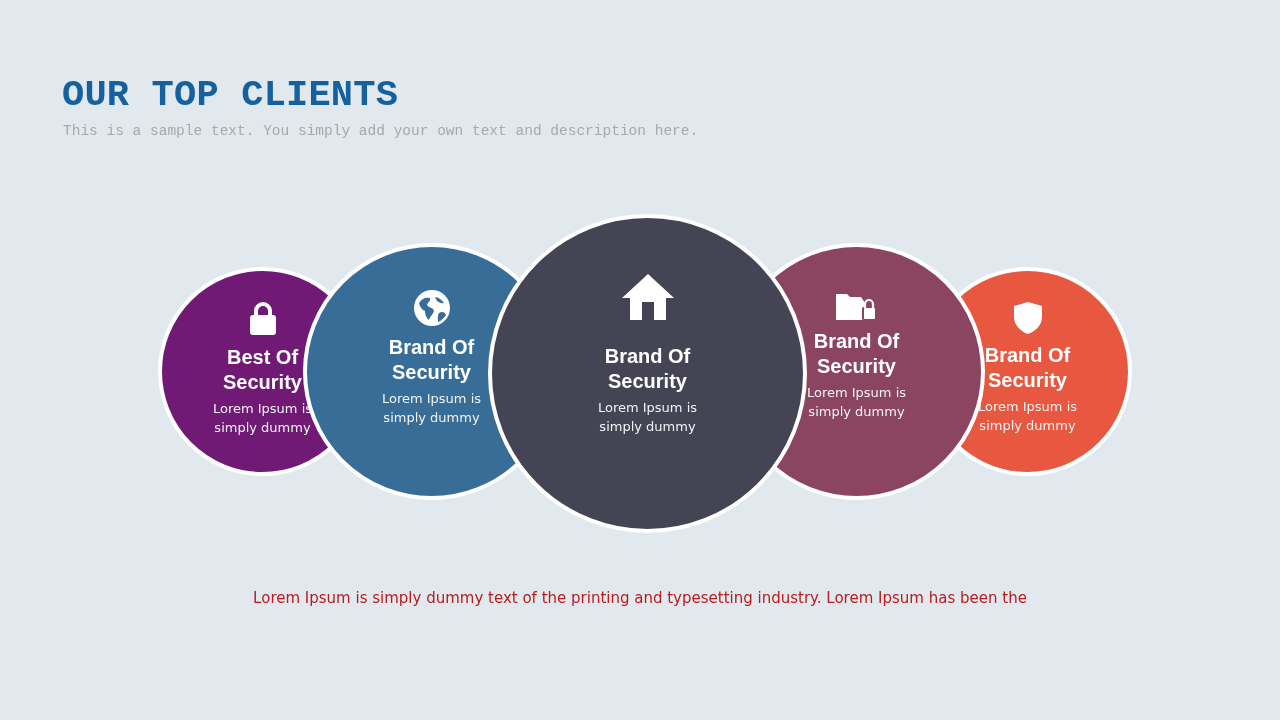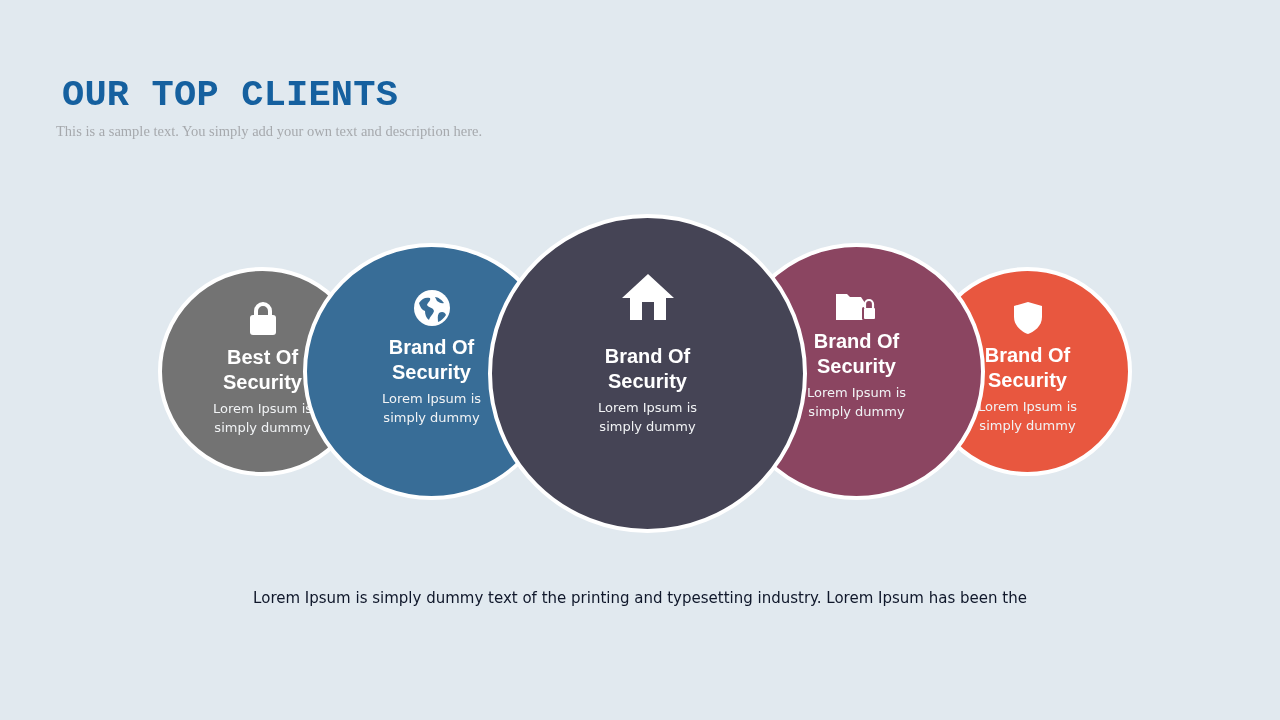--- a/index.html
+++ b/index.html
@@ -6,53 +6,53 @@
   body {
     width:1280px; height:720px; overflow:hidden; position:relative;
     background:#e1e9ef;
     font-family:"Liberation Sans", sans-serif;
   }
   .title {
     position:absolute; left:62px; top:74px;
     font-size:37px; font-weight:bold; color:#15609f; letter-spacing:0.2px;font-family:Liberation Mono, monospace;
   }
   .subtitle {
-    position:absolute; left:56px; top:123px;
+    position:absolute; left:63px; top:123px;
     font-size:16px; color:#a6a9ad;
-    font-family:Liberation Serif, serif; font-size:14.5px;
+    font-family:Liberation Mono, monospace; font-size:14.5px;
   }
   .circle {
     position:absolute; border-radius:50%;
     border:4px solid #ffffff; box-sizing:border-box;
     display:flex; flex-direction:column; align-items:center;
     color:#ffffff; text-align:center;
   }
   .c-small { width:209px; height:209px; }
   .c-med { width:257px; height:257px; }
   .c-big { width:319px; height:319px; }
   .icon { display:block; }
   .heading {
     font-weight:bold; font-size:20px; line-height:25px; margin-top:8px;
   }
   .desc {
     font-family:"DejaVu Sans", sans-serif; font-size:13px; line-height:19px; margin-top:4px; color:#f1f3f5;
   }
   .footer {
     position:absolute; left:240px; width:800px; top:587px;
-    text-align:center; font-size:16px; line-height:22px; color:#0f172a;
+    text-align:center; font-size:16px; line-height:22px; color:#b91c1c;
     font-family:"DejaVu Sans", sans-serif; font-size:15px;
   }
 </style>
 </head>
 <body>
 
 <div class="title">OUR TOP CLIENTS</div>
 <div class="subtitle">This is a sample text. You simply add your own text and description here.</div>
 
-<div class="circle c-small" style="left:158px; top:267px; background:#737373; z-index:1; padding-top:30px;">
+<div class="circle c-small" style="left:158px; top:267px; background:#701a75; z-index:1; padding-top:30px;">
   <svg class="icon" width="30" height="36" viewBox="0 0 30 36">
     <path d="M8 15 V10 a7 7 0 0 1 14 0 V15" fill="none" stroke="#fff" stroke-width="4"></path>
     <rect x="2" y="14" width="26" height="20" rx="3" fill="#fff"></rect>
   </svg>
   <div class="heading">
     <div>Best Of</div>
     <div>Security</div>
   </div>
   <div class="desc">
     <div>Lorem Ipsum is</div>

